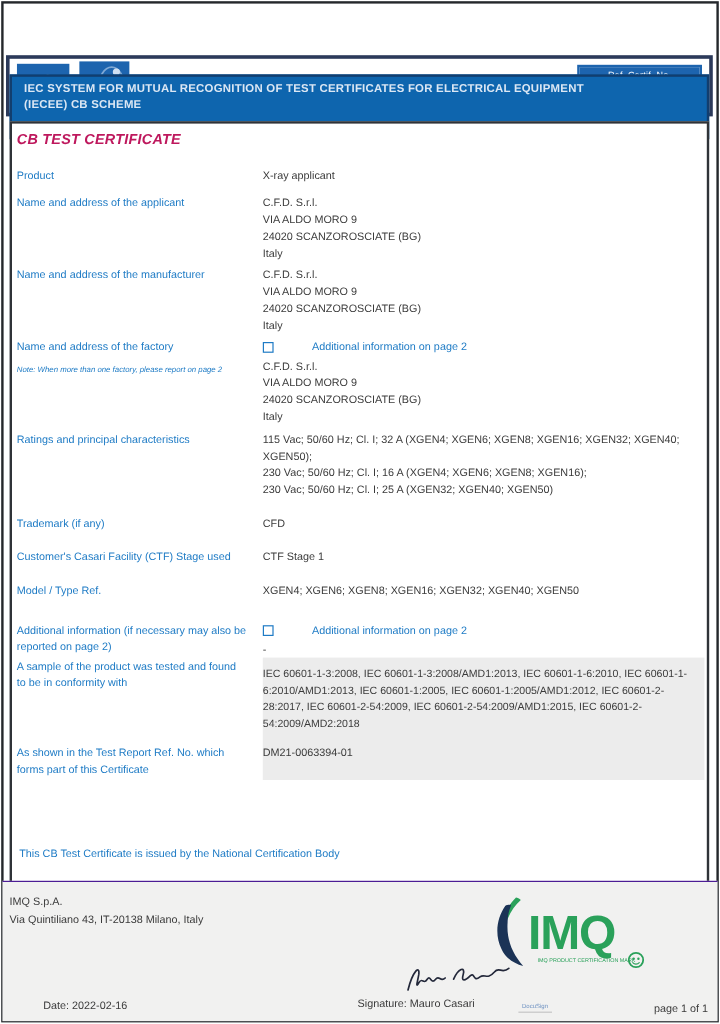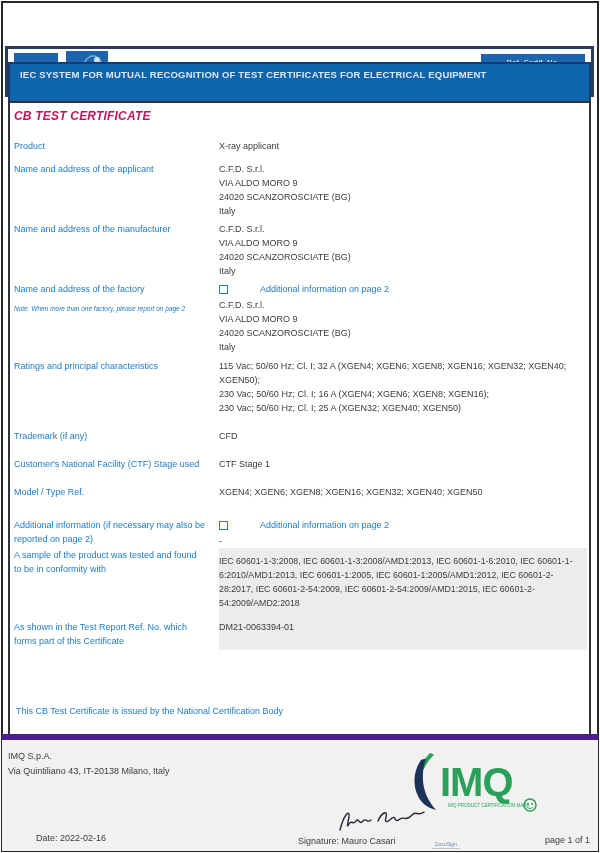--- a/index.html
+++ b/index.html
@@ -42,21 +42,21 @@
   .chk { display:inline-block; width:9px; height:9px; border:1.2px solid #1e7bc5;
          margin-right:5px; background:#fff; flex:0 0 9px; }
   .mb9 { margin-bottom:9px; } .mb4 { margin-bottom:4px; } .mb5 { margin-bottom:5px; }
   .mb14 { margin-bottom:14px; } .mb19 { margin-bottom:19px; }
   .graytop .val { background:#ececec; padding-top:6px; padding-bottom:10px; font-size:8.8px; }
   .graybottom .val { background:#ececec; padding-bottom:16px; }
   .issued { position:absolute; left:6px; top:603px; color:#1e7bc5; font-size:9px; }
 
   
   .footer { position:absolute; left:2px; right:2px; bottom:2px; height:117px;
-            background:#f1f1f0; border-top:6px solid #4c1d95; }
+            background:#f1f1f0; border-top:1px solid #4c1d95; }
   .ncb { position:absolute; left:6px; top:9px; color:#3b3b3b; font-size:9px; line-height:15px; }
   .imq-logo { position:absolute; right:58px; top:12px; }
   .sig-script { position:absolute; left:334px; top:66px; }
   .sig-line { position:absolute; left:296px; top:96px; color:#3b3b3b; font-size:9px; }
   .docusign { position:absolute; left:430px; top:100px; font-size:5px; color:#4a77b5;
               border-bottom:1px solid #bbb; padding:1px 3px; opacity:0.8; }
   .date-line { position:absolute; left:6px; bottom:8px; color:#3b3b3b; font-size:9px;margin-left:28px; }
   .page-num { position:absolute; right:8px; bottom:6px; color:#3b3b3b; font-size:9px; }
 </style>
 </head>
@@ -85,20 +85,21 @@
   </svg>
   <span class="tm-mark">™</span>
   <div class="ref-box">
     <div class="ref-head">Ref. Certif. No.</div>
     <div class="ref-val">IT-22644</div>
   </div>
 </div>
 
 <div class="banner">
   <div>IEC SYSTEM FOR MUTUAL RECOGNITION OF TEST CERTIFICATES FOR ELECTRICAL EQUIPMENT</div>
+  <div>(IECEE) CB SCHEME</div>
 </div>
 
 <div class="cert-box">
   <div class="cert-title">CB TEST CERTIFICATE</div>
 
   <div class="row mb9">
     <div class="lbl">Product</div>
     <div class="val">X-ray applicant</div>
   </div>
 
@@ -142,21 +143,21 @@
 230 Vac; 50/60 Hz; Cl. I; 16 A (XGEN4; XGEN6; XGEN8; XGEN16);
 230 Vac; 50/60 Hz; Cl. I; 25 A (XGEN32; XGEN40; XGEN50)</div>
   </div>
 
   <div class="row mb14">
     <div class="lbl">Trademark (if any)</div>
     <div class="val">CFD</div>
   </div>
 
   <div class="row mb14">
-    <div class="lbl">Customer's National Facility (CTF) Stage used</div>
+    <div class="lbl">Customer's Casari Facility (CTF) Stage used</div>
     <div class="val">CTF Stage 1</div>
   </div>
 
   <div class="row mb19">
     <div class="lbl">Model / Type Ref.</div>
     <div class="val">XGEN4; XGEN6; XGEN8; XGEN16; XGEN32; XGEN40; XGEN50</div>
   </div>
 
   <div class="row">
     <div class="lbl ml">Additional information (if necessary may also be

